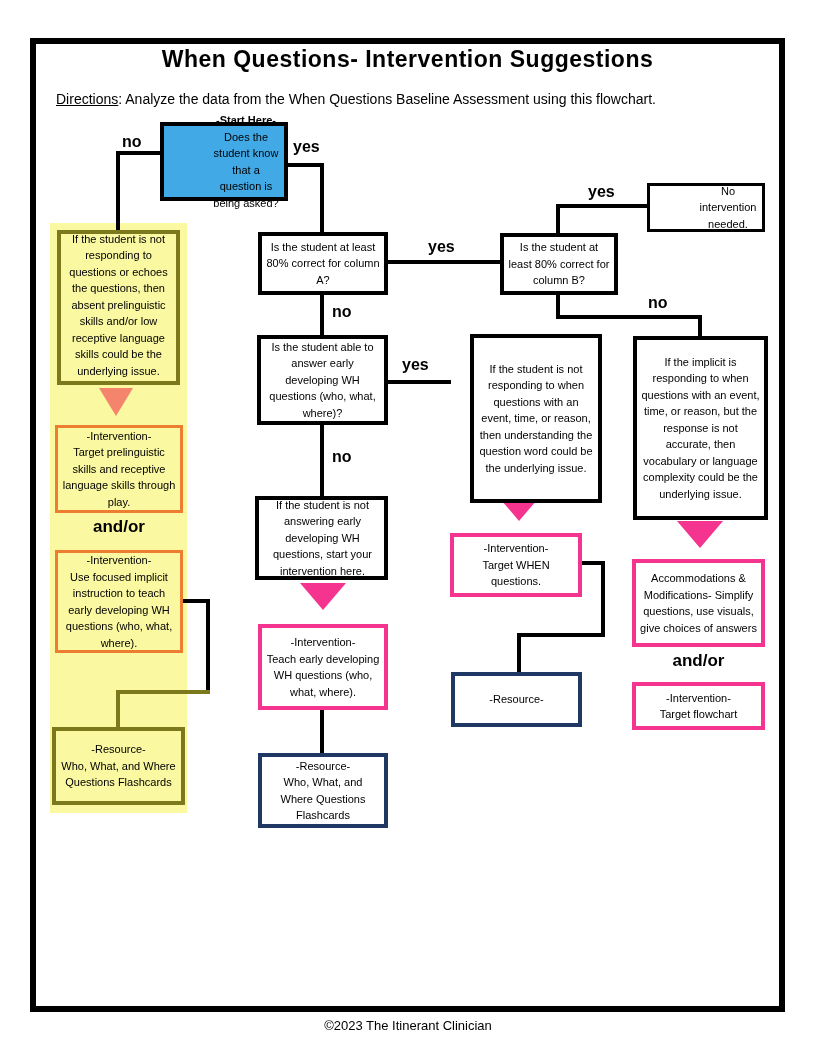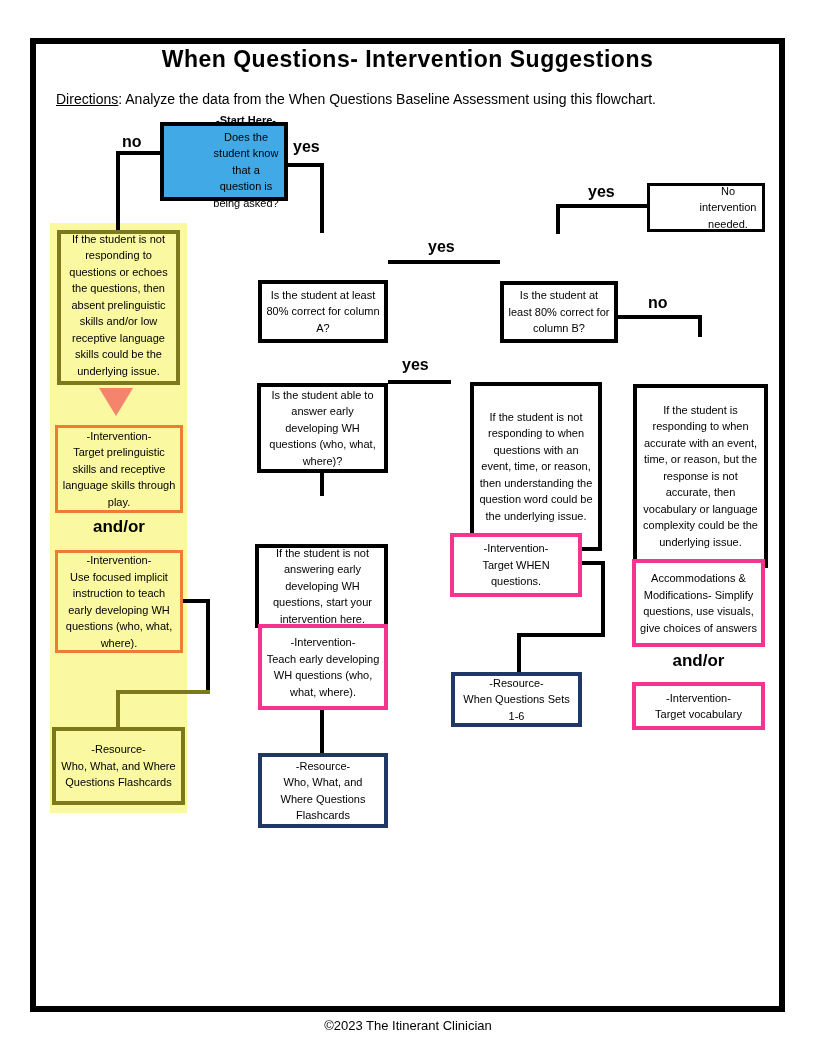--- a/index.html
+++ b/index.html
@@ -9,21 +9,21 @@
   }
   #frame{position:absolute;left:30px;top:38px;width:755px;height:974px;border:6px solid #000;box-sizing:border-box;}
   #title{position:absolute;left:30px;top:46px;width:755px;text-align:center;font-size:23px;font-weight:bold;letter-spacing:0.5px;}
   #directions{position:absolute;left:56px;top:91px;width:700px;font-size:14px;}
   #directions .dlabel{text-decoration:underline;}
   .box{
     position:absolute;box-sizing:border-box;background:#fff;
     display:flex;flex-direction:column;align-items:center;justify-content:center;
     text-align:center;font-size:11px;line-height:1.5;padding:2px 4px;
   }
-  .b-black{border:4px solid #000;margin-top:48px;}
+  .b-black{border:4px solid #000;}
   .b-thin{border:3px solid #000;}
   .b-blue{border:4px solid #000;background:#41a9e5;}
   .b-olive{border:4px solid #7c781c;background:#faf8a0;}
   .b-orange{border:3px solid #ed7d31;background:#faf8a0;}
   .b-pink{border:4px solid #f5348f;}
   .b-navy{border:4px solid #1f3864;}
   .bold{font-weight:bold;}
   .panel{position:absolute;background:#faf8a0;}
   .hline,.vline{position:absolute;background:#000;}
   .olive-line{background:#7c781c;}
@@ -143,30 +143,29 @@
     <div>If the student is not responding to when questions with an event, time, or reason, then understanding the question word could be the underlying issue.</div>
   </div>
 
   <div class="box b-pink" style="left:450px;top:533px;width:132px;height:64px;">
     <div>-Intervention-</div>
     <div>Target WHEN questions.</div>
   </div>
 
   <div class="box b-navy" style="left:451px;top:672px;width:131px;height:55px;">
     <div>-Resource-</div>
-    <div>When Questions Sets 1-6</div>
   </div>
 
   <div class="box b-black" style="left:633px;top:336px;width:135px;height:184px;">
-    <div>If the student is responding to when accurate with an event, time, or reason, but the response is not accurate, then vocabulary or language complexity could be the underlying issue.</div>
+    <div>If the implicit is responding to when questions with an event, time, or reason, but the response is not accurate, then vocabulary or language complexity could be the underlying issue.</div>
   </div>
 
   <div class="box b-pink" style="left:632px;top:559px;width:133px;height:88px;">
     <div>Accommodations &amp; Modifications- Simplify questions, use visuals, give choices of answers</div>
   </div>
 
   <div class="box b-pink" style="left:632px;top:682px;width:133px;height:48px;">
     <div>-Intervention-</div>
-    <div>Target vocabulary</div>
+    <div>Target flowchart</div>
   </div>
 
   <div id="footer">©2023 The Itinerant Clinician</div>
 </div>
 
 </body></html>

